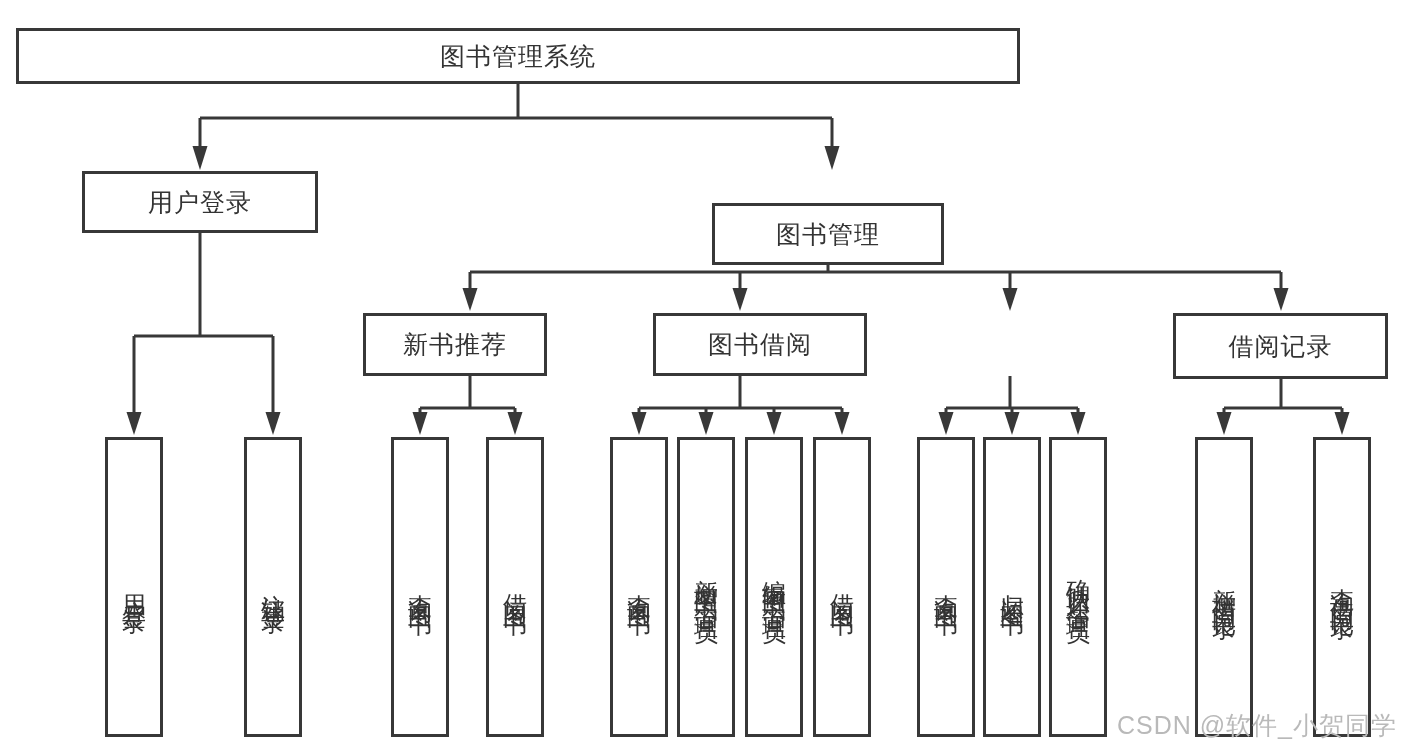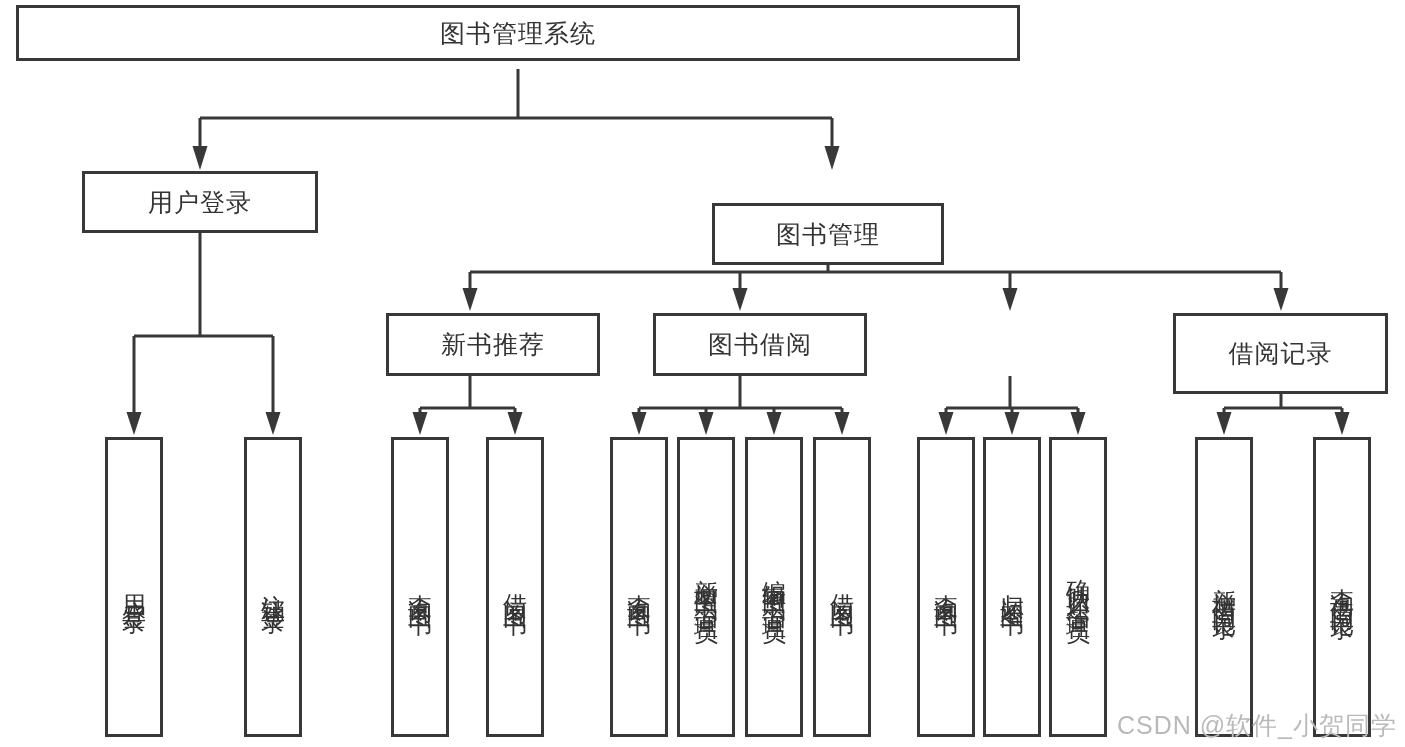--- a/index.html
+++ b/index.html
@@ -49,29 +49,29 @@
   }
   .vbox .label {
     writing-mode: vertical-rl;
     text-orientation: mixed;
     font-size: 24px;
     letter-spacing: 6px;
     line-height: 1;
     white-space: nowrap;
   }
   
-  .n-root   { left: 16px;  top: 5px;  width: 1004px; height: 56px; }
+  .n-root   { left: 16px;  top: 28px;  width: 1004px; height: 56px; }
   
   .n-login  { left: 82px;  top: 171px; width: 236px;  height: 62px; }
   .n-mgmt   { left: 712px; top: 171px; width: 232px;  height: 62px; margin-top: 32px; }
   
-  .n-newb   { left: 363px;  top: 313px; width: 214px; height: 63px; margin-left: 23px; }
+  .n-newb   { left: 363px;  top: 313px; width: 184px; height: 63px; }
   .n-borrow { left: 633px;  top: 313px; width: 214px; height: 63px; margin-left: 20px; }
   .n-curr   { left: 903px;  top: 313px; width: 215px; height: 63px; }
-  .n-rec    { left: 1173px; top: 313px; width: 215px; height: 81px; }
+  .n-rec    { left: 1173px; top: 313px; width: 215px; height: 66px; }
   
   .leaf { top: 437px; width: 58px; height: 300px; }
   .l-login1   { left: 105px; }
   .l-logout   { left: 244px; }
   .l-nb-q     { left: 391px; }
   .l-nb-b     { left: 486px; }
   .l-bb-q     { left: 610px; }
   .l-bb-add   { left: 677px; }
   .l-bb-edit  { left: 745px; }
   .l-bb-b     { left: 813px; }

